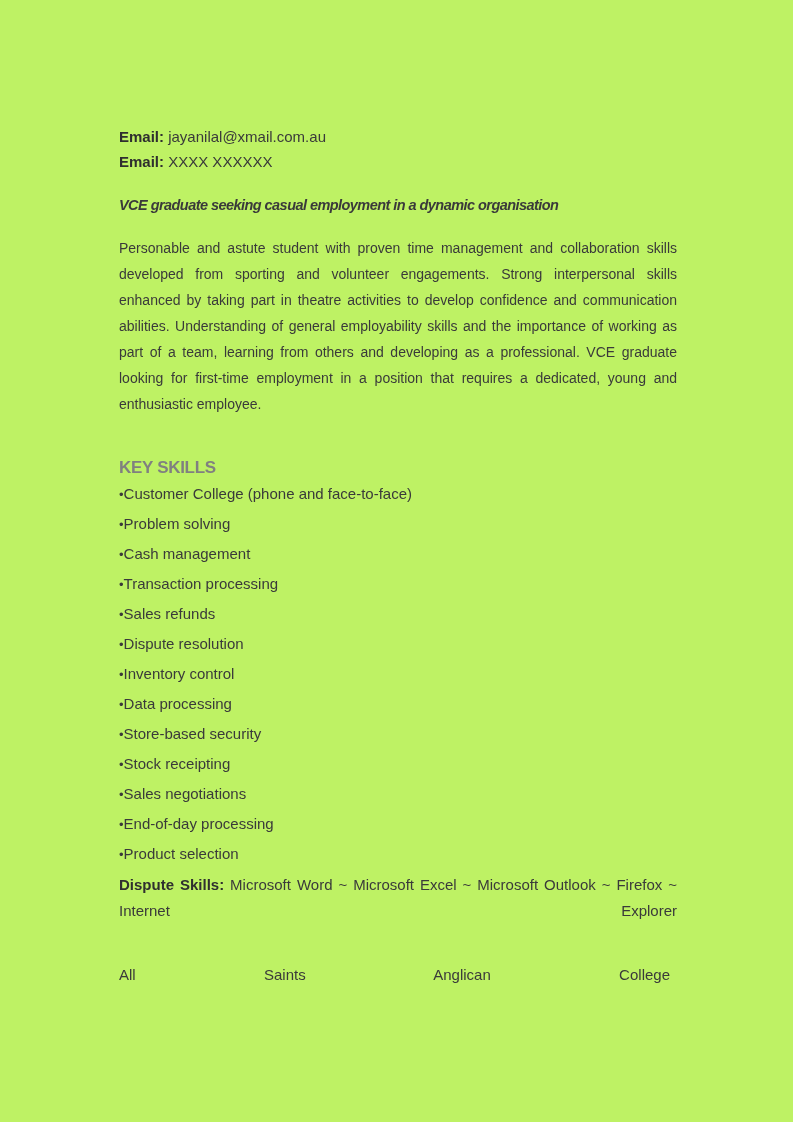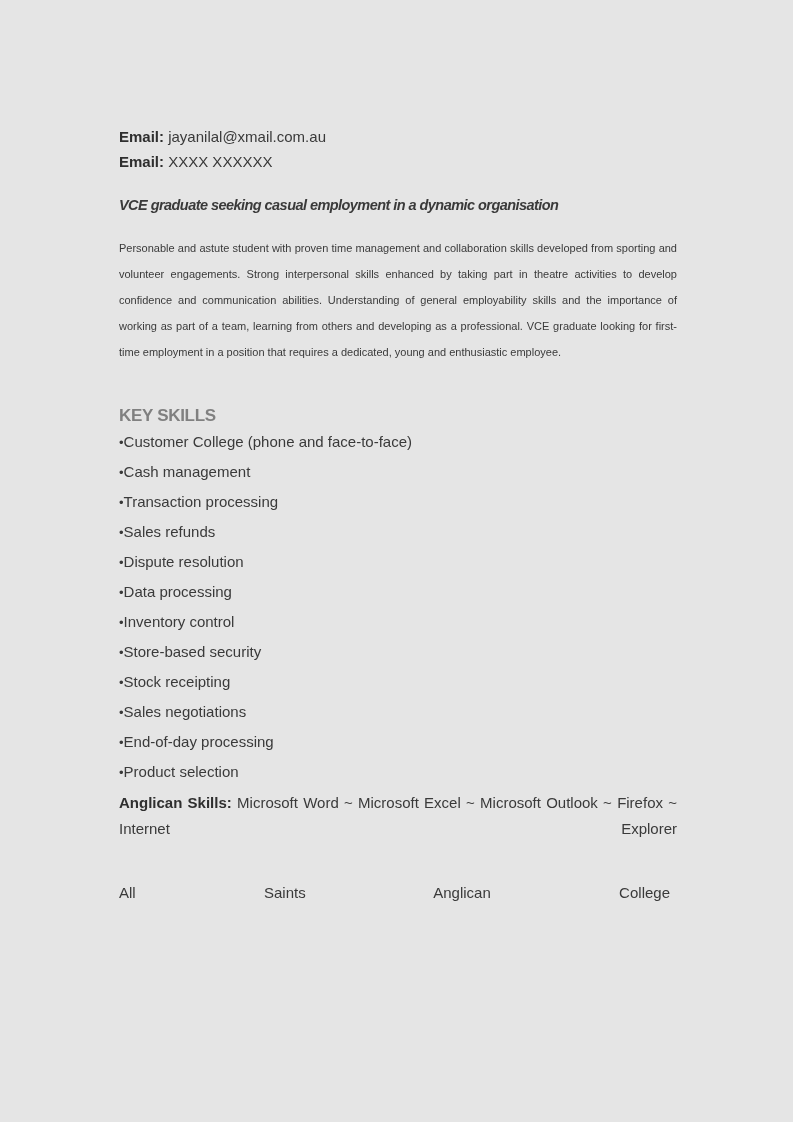--- a/index.html
+++ b/index.html
@@ -10,21 +10,21 @@
   body {
     width: 793px;
     height: 1122px;
     font-family: "Liberation Sans", sans-serif;
     -webkit-font-smoothing: antialiased;
   }
   .page {
     position: relative;
     width: 793px;
     height: 1122px;
-    background: #e5e5e5;
+    background: #bef264;
     overflow: hidden;
   }
   .content {
     position: absolute;
     left: 119px;
     top: 124px;
     width: 558px;
   }
   .contact-line {
     font-size: 15px;
@@ -40,21 +40,21 @@
     margin-top: 21px;
     font-size: 14.5px;
     font-style: italic;
     font-weight: bold;
     color: #3a3a3a;
     line-height: 20px;
     letter-spacing: -0.55px;
   }
   .summary {
     margin-top: 20px;
-    font-size: 11px;
+    font-size: 14px;
     color: #3a3a3a;
     line-height: 26px;
     text-align: justify;
     text-justify: inter-word;
   }
   .section-heading {
     font-size: 17px;
     font-weight: bold;
     color: #808080;
     letter-spacing: -0.3px;
@@ -120,32 +120,33 @@
     <div class="contact-line"><span class="contact-label">Email:</span><span> XXXX XXXXXX</span></div>
 
     <div class="tagline">VCE graduate seeking casual employment in a dynamic organisation</div>
 
     <div class="summary">Personable and astute student with proven time management and collaboration skills developed from sporting and volunteer engagements. Strong interpersonal skills enhanced by taking part in theatre activities to develop confidence and communication abilities. Understanding of general employability skills and the importance of working as part of a team, learning from others and developing as a professional. VCE graduate looking for first-time employment in a position that requires a dedicated, young and enthusiastic employee.</div>
 
     <div class="section-heading heading-key-skills">KEY SKILLS</div>
 
     <ul class="skills-list">
       <li><span class="bullet">•</span><span>Customer College (phone and face-to-face)</span></li>
+      <li><span class="bullet">•</span><span>Problem solving</span></li>
       <li><span class="bullet">•</span><span>Cash management</span></li>
       <li><span class="bullet">•</span><span>Transaction processing</span></li>
       <li><span class="bullet">•</span><span>Sales refunds</span></li>
       <li><span class="bullet">•</span><span>Dispute resolution</span></li>
+      <li><span class="bullet">•</span><span>Inventory control</span></li>
       <li><span class="bullet">•</span><span>Data processing</span></li>
-      <li><span class="bullet">•</span><span>Inventory control</span></li>
       <li><span class="bullet">•</span><span>Store-based security</span></li>
       <li><span class="bullet">•</span><span>Stock receipting</span></li>
       <li><span class="bullet">•</span><span>Sales negotiations</span></li>
       <li><span class="bullet">•</span><span>End-of-day processing</span></li>
       <li><span class="bullet">•</span><span>Product selection</span></li>
     </ul>
 
-    <div class="software-line"><span class="software-label">Anglican Skills:</span><span> Microsoft Word ~ Microsoft Excel ~ Microsoft Outlook ~ Firefox ~ Internet Explorer</span></div>
+    <div class="software-line"><span class="software-label">Dispute Skills:</span><span> Microsoft Word ~ Microsoft Excel ~ Microsoft Outlook ~ Firefox ~ Internet Explorer</span></div>
 
 
     <div class="education-line">All Saints Anglican College</div>
 
   </div>
 </div>
 
 </body></html>

